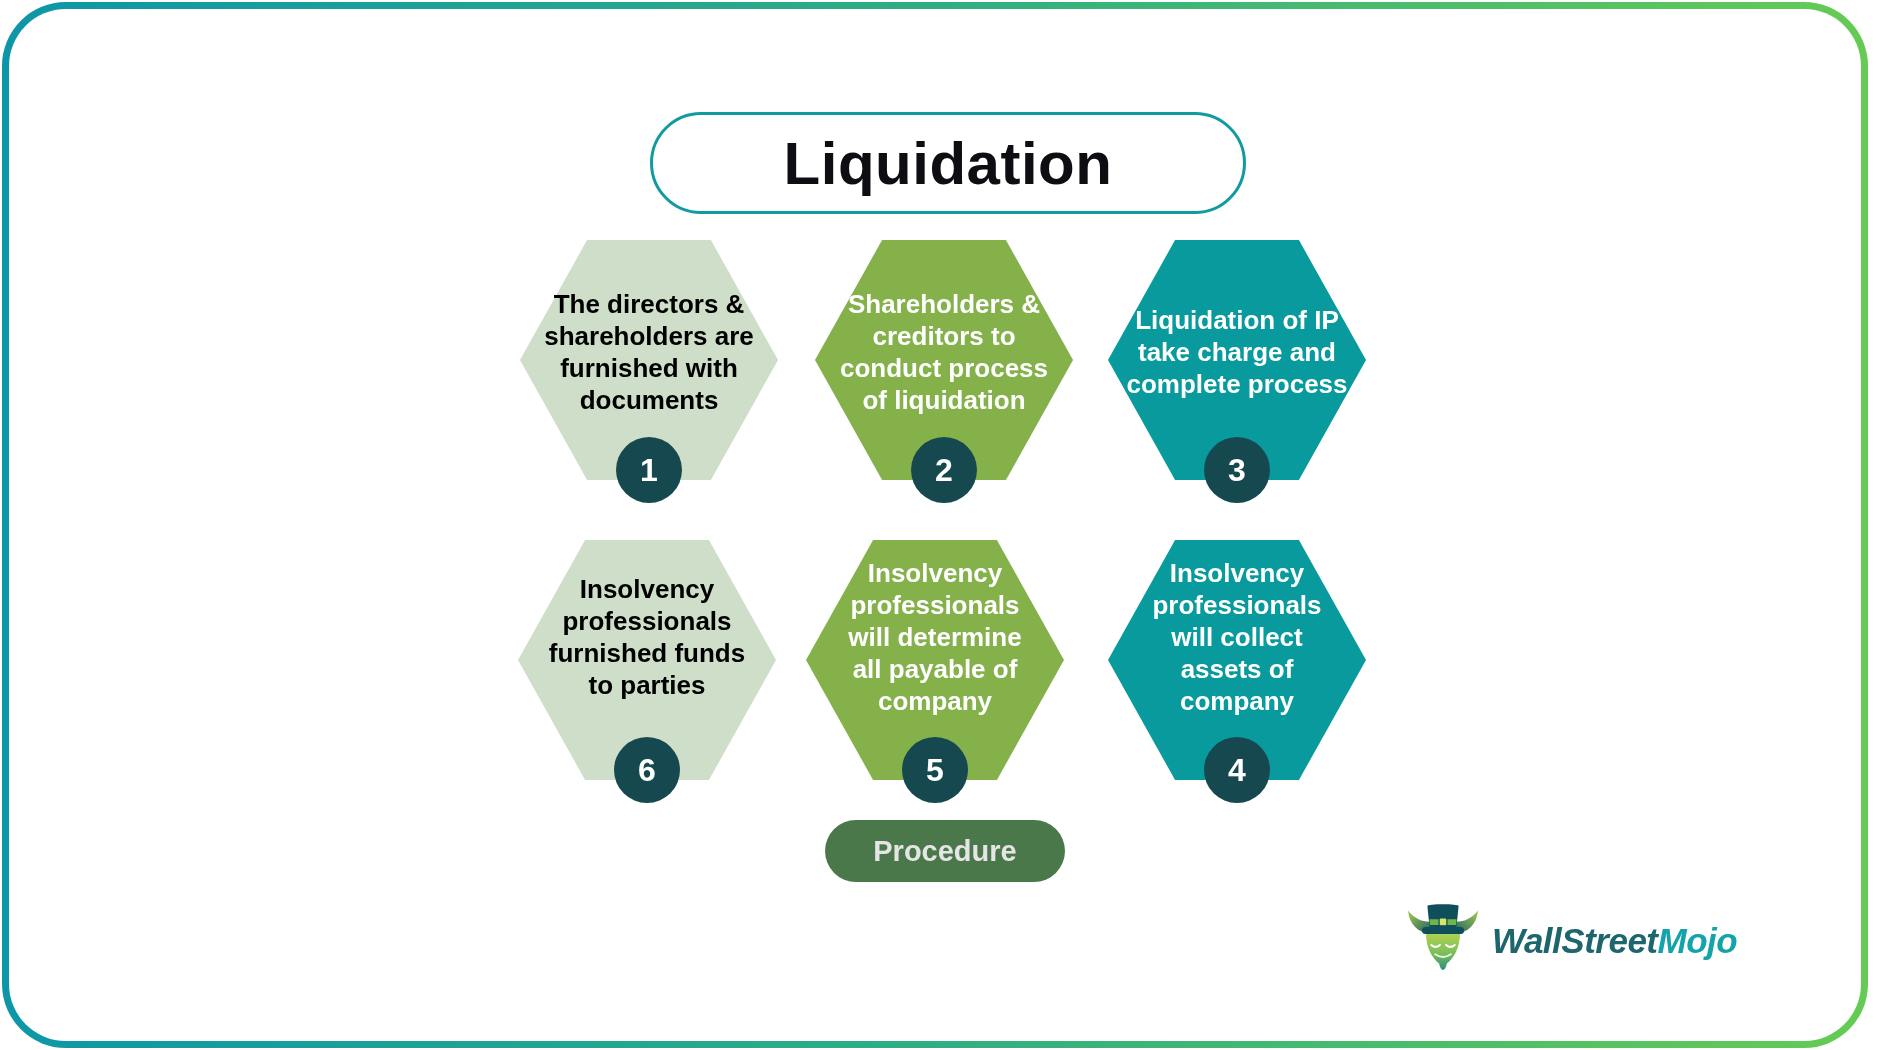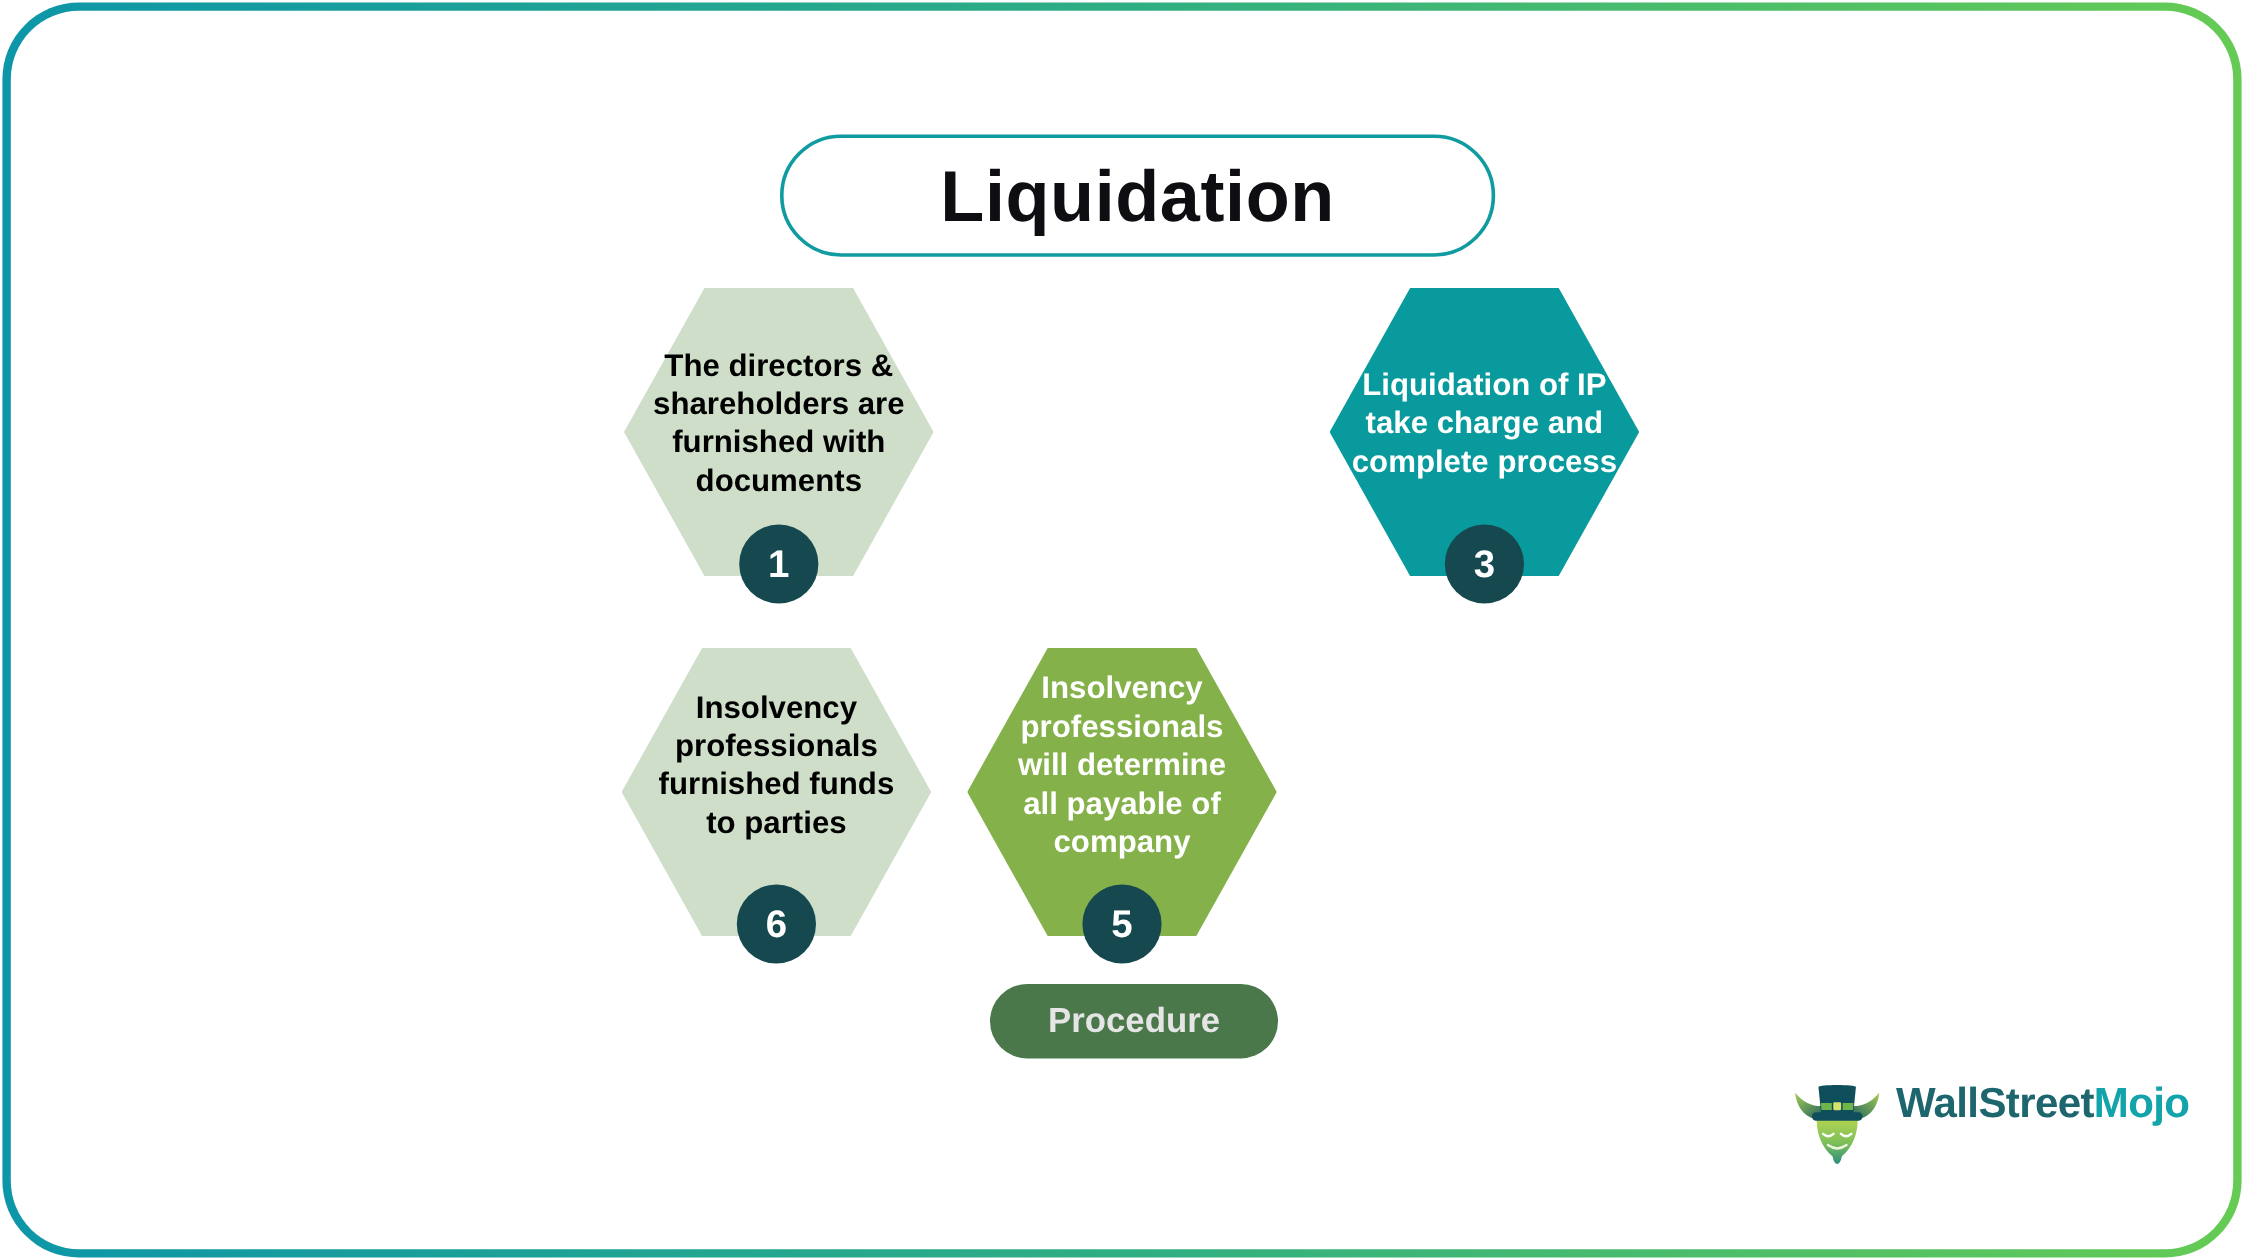--- a/index.html
+++ b/index.html
@@ -47,21 +47,21 @@
            display: flex; align-items: center; justify-content: center; z-index: 3; }
   .badge span { color: #ffffff; font-size: 32px; font-weight: 700; }
 
   
   .procedure-pill { position: absolute; left: 825px; top: 820px; width: 240px; height: 62px;
                     background: #4a784b; border-radius: 32px;
                     display: flex; align-items: center; justify-content: center; }
   .procedure-pill span { color: #e5e5e5; font-size: 29px; font-weight: 700; }
 
   
-  .logo { position: absolute; left: 1492px; top: 900px; display: flex; gap: 10px; }
+  .logo { position: absolute; left: 1404px; top: 900px; display: flex; align-items: center; gap: 10px; font-style: italic; }
   .logo-text { font-size: 35px; font-weight: 700; letter-spacing: -0.5px; }
   .lt1 { color: #1d666d; }
   .lt2 { color: #12a3ab; }
 </style>
 </head>
 <body>
 
 <div class="canvas">
 
   <div class="frame">
@@ -75,20 +75,29 @@
   <div class="step row1 pos-r1c1">
     <div class="hex hex-light"></div>
     <div class="hex-text txt-dark">
       <span>The directors &amp; shareholders are furnished with documents</span>
     </div>
     <div class="badge">
       <span>1</span>
     </div>
   </div>
 
+  <div class="step row1 pos-r1c2">
+    <div class="hex hex-green"></div>
+    <div class="hex-text txt-white">
+      <span>Shareholders &amp; creditors to conduct process of liquidation</span>
+    </div>
+    <div class="badge">
+      <span>2</span>
+    </div>
+  </div>
 
   <div class="step row1 pos-r1c3">
     <div class="hex hex-teal"></div>
     <div class="hex-text txt-white">
       <span>Liquidation of IP take charge and complete process</span>
     </div>
     <div class="badge">
       <span>3</span>
     </div>
   </div>
@@ -106,20 +115,29 @@
   <div class="step row2 pos-r2c2">
     <div class="hex hex-green"></div>
     <div class="hex-text txt-white">
       <span>Insolvency professionals will determine all payable of company</span>
     </div>
     <div class="badge">
       <span>5</span>
     </div>
   </div>
 
+  <div class="step row2 pos-r2c3">
+    <div class="hex hex-teal"></div>
+    <div class="hex-text txt-white">
+      <span>Insolvency professionals will collect assets of company</span>
+    </div>
+    <div class="badge">
+      <span>4</span>
+    </div>
+  </div>
 
   <div class="procedure-pill">
     <span>Procedure</span>
   </div>
 
   <div class="logo">
     <svg width="78" height="82" viewBox="0 0 100 104" aria-hidden="true">
       <defs>
         <linearGradient id="faceG" x1="0" y1="0" x2="0" y2="1">
           <stop offset="0" stop-color="#b5d44f"></stop>

